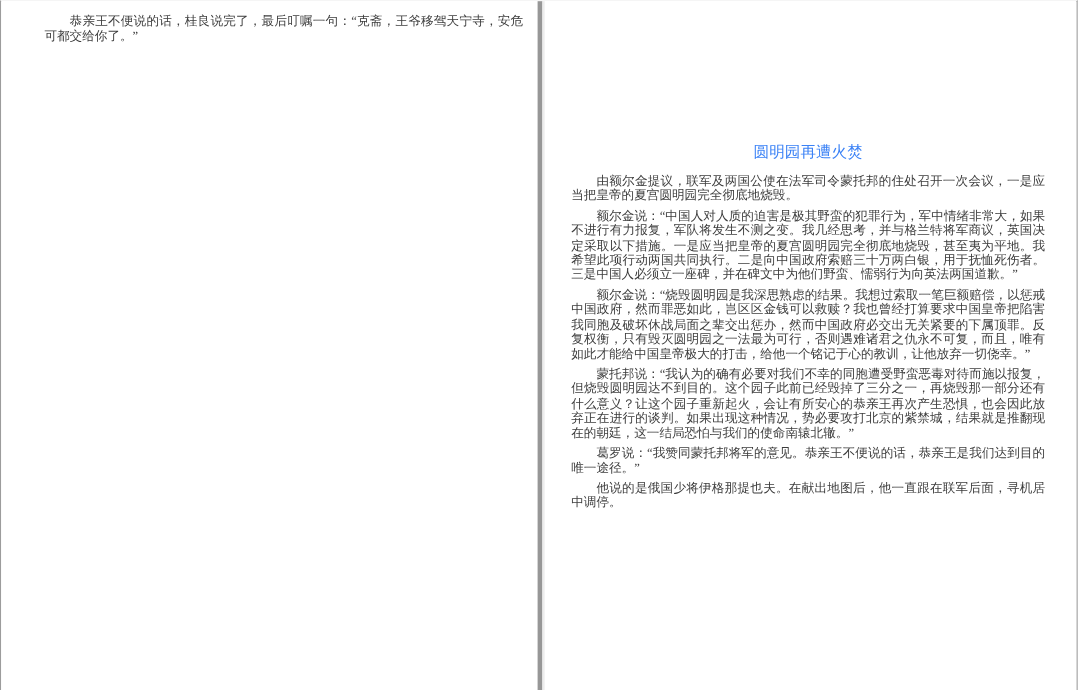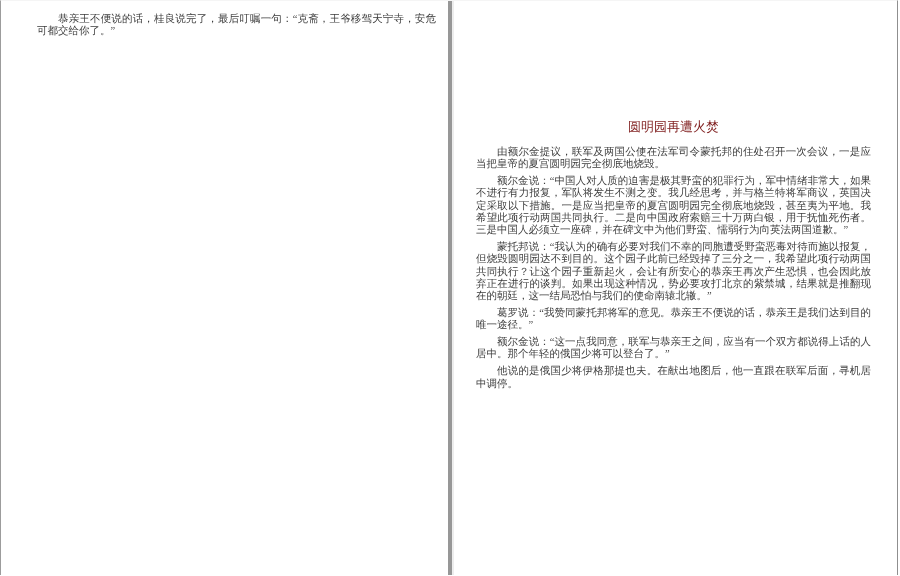--- a/index.html
+++ b/index.html
@@ -55,38 +55,38 @@
     text-indent: 2em;
     letter-spacing: 0;
     color: #3c3c3c;
   }
   .chapter-title {
     margin: 118px 0 11px 0;
     font-size: 13px;
     line-height: 16px;
     font-weight: normal;
     text-align: center;
-    color: #7f1d1d;
+    color: #3b82f6;
   }
 </style>
 </head>
 <body>
 
 <div class="reader">
 
   <div class="page page-left body-text">
     <p>恭亲王不便说的话，桂良说完了，最后叮嘱一句：“克斋，王爷移驾天宁寺，安危可都交给你了。”</p>
   </div>
 
   <div class="page-divider"></div>
   <div class="page-divider-shadow"></div>
 
   <div class="page page-right body-text">
     <h1 class="chapter-title">圆明园再遭火焚</h1>
     <p>由额尔金提议，联军及两国公使在法军司令蒙托邦的住处召开一次会议，一是应当把皇帝的夏宫圆明园完全彻底地烧毁。</p>
     <p>额尔金说：“中国人对人质的迫害是极其野蛮的犯罪行为，军中情绪非常大，如果不进行有力报复，军队将发生不测之变。我几经思考，并与格兰特将军商议，英国决定采取以下措施。一是应当把皇帝的夏宫圆明园完全彻底地烧毁，甚至夷为平地。我希望此项行动两国共同执行。二是向中国政府索赔三十万两白银，用于抚恤死伤者。三是中国人必须立一座碑，并在碑文中为他们野蛮、懦弱行为向英法两国道歉。”</p>
-    <p>蒙托邦说：“我认为的确有必要对我们不幸的同胞遭受野蛮恶毒对待而施以报复，但烧毁圆明园达不到目的。这个园子此前已经毁掉了三分之一，我希望此项行动两国共同执行？让这个园子重新起火，会让有所安心的恭亲王再次产生恐惧，也会因此放弃正在进行的谈判。如果出现这种情况，势必要攻打北京的紫禁城，结果就是推翻现在的朝廷，这一结局恐怕与我们的使命南辕北辙。”</p>
+    <p>额尔金说：“烧毁圆明园是我深思熟虑的结果。我想过索取一笔巨额赔偿，以惩戒中国政府，然而罪恶如此，岂区区金钱可以救赎？我也曾经打算要求中国皇帝把陷害我同胞及破坏休战局面之辈交出惩办，然而中国政府必交出无关紧要的下属顶罪。反复权衡，只有毁灭圆明园之一法最为可行，否则遇难诸君之仇永不可复，而且，唯有如此才能给中国皇帝极大的打击，给他一个铭记于心的教训，让他放弃一切侥幸。”</p>
+    <p>蒙托邦说：“我认为的确有必要对我们不幸的同胞遭受野蛮恶毒对待而施以报复，但烧毁圆明园达不到目的。这个园子此前已经毁掉了三分之一，再烧毁那一部分还有什么意义？让这个园子重新起火，会让有所安心的恭亲王再次产生恐惧，也会因此放弃正在进行的谈判。如果出现这种情况，势必要攻打北京的紫禁城，结果就是推翻现在的朝廷，这一结局恐怕与我们的使命南辕北辙。”</p>
     <p>葛罗说：“我赞同蒙托邦将军的意见。恭亲王不便说的话，恭亲王是我们达到目的唯一途径。”</p>
-    <p>额尔金说：“这一点我同意，联军与恭亲王之间，应当有一个双方都说得上话的人居中。那个年轻的俄国少将可以登台了。”</p>
     <p>他说的是俄国少将伊格那提也夫。在献出地图后，他一直跟在联军后面，寻机居中调停。</p>
   </div>
 
 </div>
 
 </body></html>

